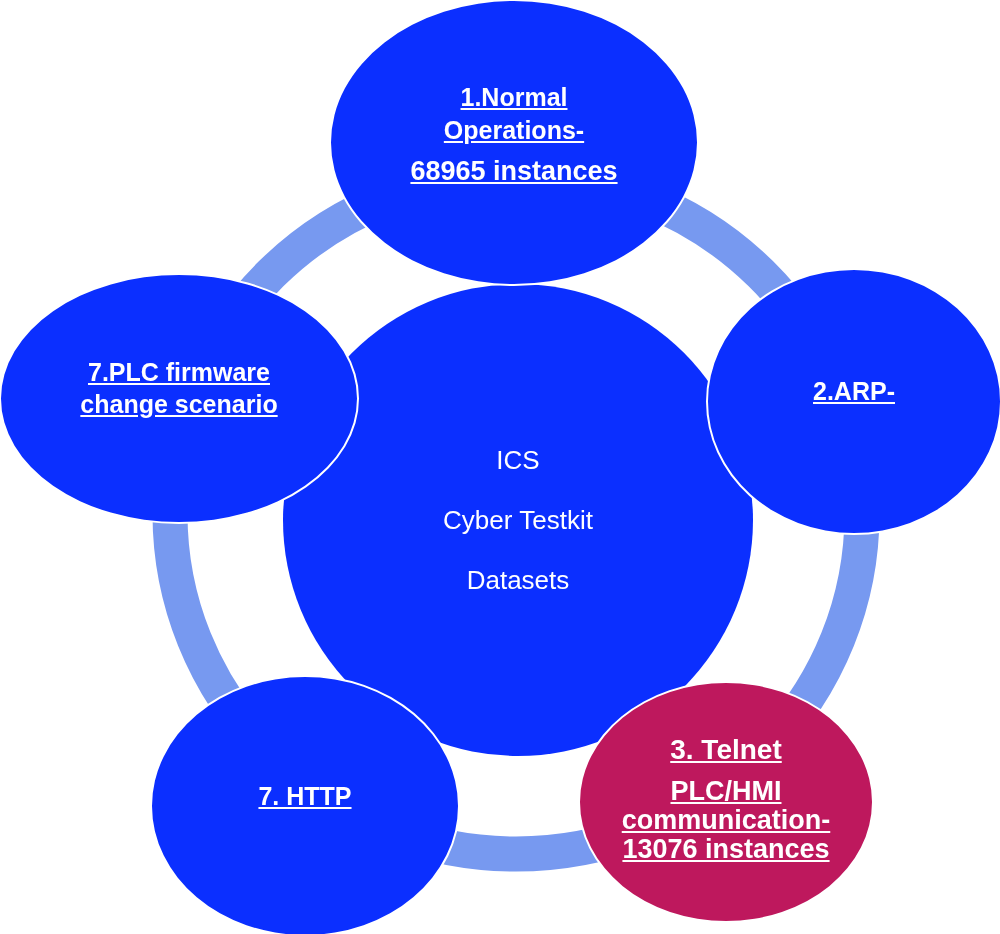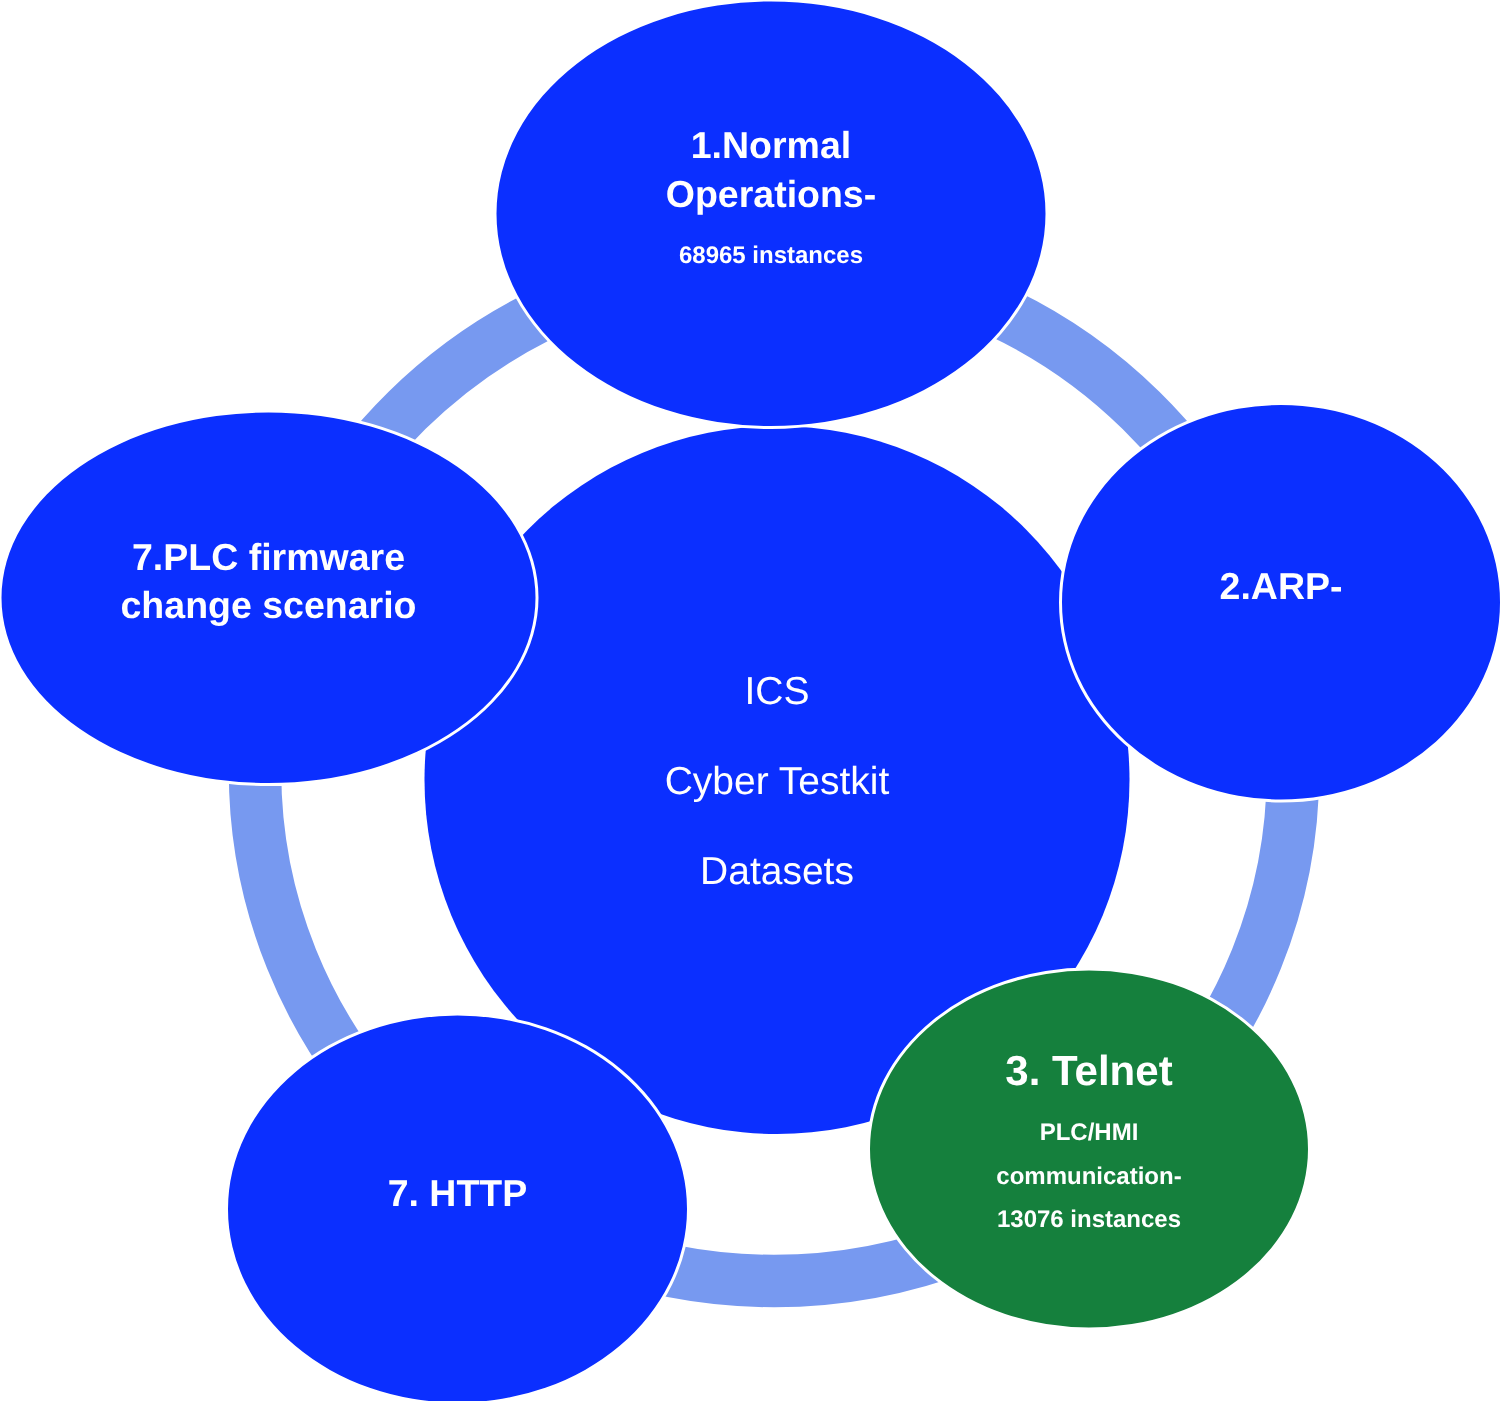--- a/index.html
+++ b/index.html
@@ -26,33 +26,34 @@
       display: flex;
       flex-direction: column;
       align-items: center;
       justify-content: center;
       text-align: center;
       color: #ffffff;
     }
     .satellite {
       border: 2px solid #ffffff;
       font-weight: bold;
+      text-decoration: underline;
     }
     .center-node {
       font-weight: normal;
     }
     .node-title {
       font-size: 25px;
       line-height: 33px;
       font-weight: bold;
       white-space: pre-line;
     }
     .node-title.large { font-size: 28px; line-height: 34px; }
     .node-detail {
-      font-size: 16px;
+      font-size: 27px;
       line-height: 28px;
       font-weight: bold;
       white-space: pre-line;
       margin-top: 6px;
     }
     .center-title {
       font-size: 26px;
       line-height: 60px;
       font-weight: normal;
       white-space: pre-line;
@@ -76,21 +77,21 @@
   <div class="node satellite" style="left:329px; top:-1px; width:370px; height:287px; background:#0b2fff; padding-bottom:20px;">
     <div class="node-title">1.Normal
 Operations-</div>
     <div class="node-detail" style="margin-top:10px;">68965 instances</div>
   </div>
 
   <div class="node satellite" style="left:706px; top:268px; width:296px; height:267px; background:#0b2fff; padding-bottom:20px;">
     <div class="node-title">2.ARP-</div>
   </div>
 
-  <div class="node satellite" style="left:578px; top:645px; width:296px; height:242px; background:#15803d; padding-bottom:8px;">
+  <div class="node satellite" style="left:578px; top:681px; width:296px; height:242px; background:#be185d; padding-bottom:8px;">
     <div class="node-title large">3. Telnet</div>
     <div class="node-detail" style="margin-top:10px; line-height:29px;">PLC/HMI
 communication-
 13076 instances</div>
   </div>
 
   <div class="node satellite" style="left:150px; top:675px; width:310px; height:262px; background:#0b2fff; padding-bottom:20px;">
     <div class="node-title">7. HTTP</div>
   </div>
 

